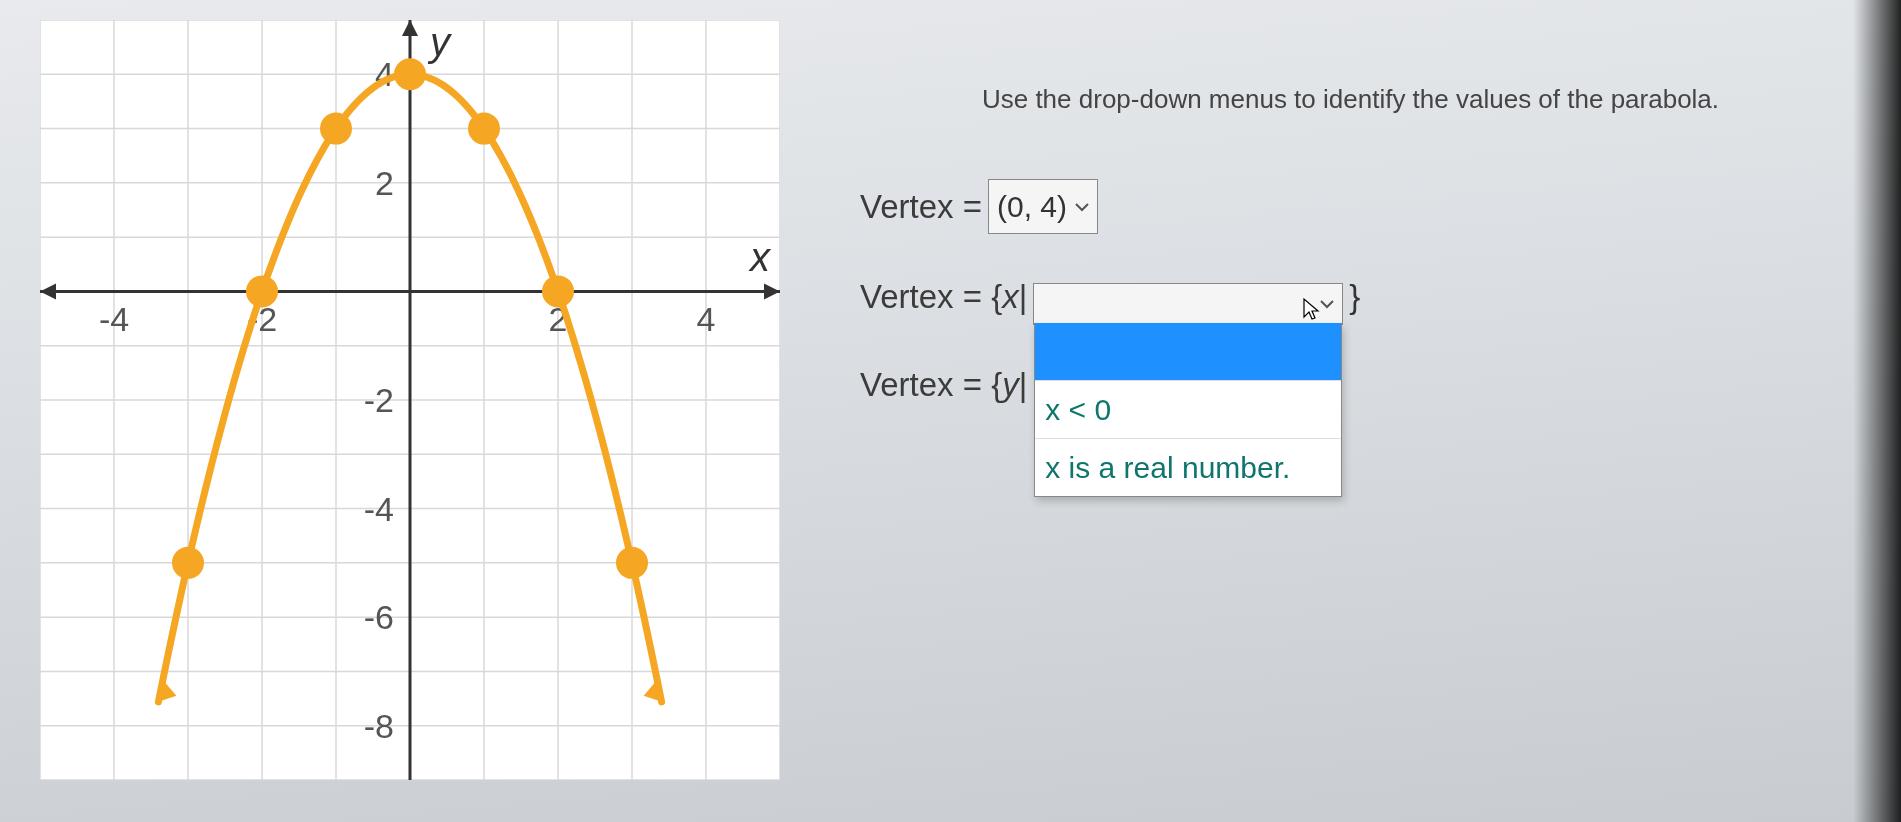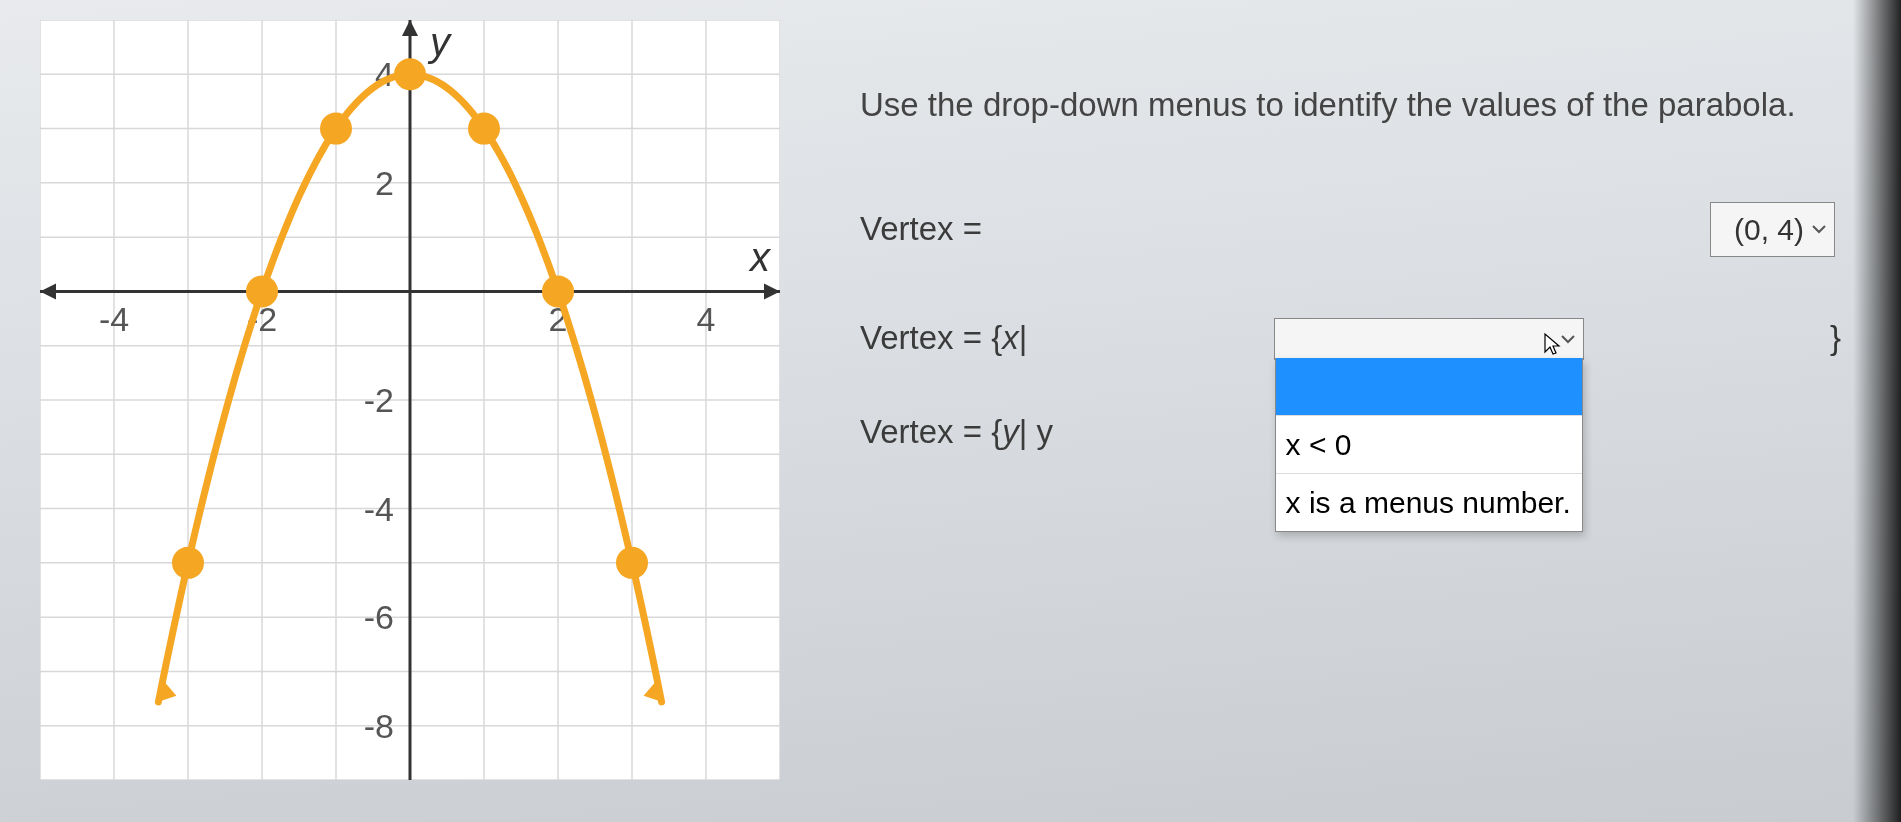--- a/index.html
+++ b/index.html
@@ -29,44 +29,44 @@
     }
     .right-panel {
       flex: 1;
       padding: 80px 60px 60px 40px;
       color: #4a4a4a;
       font-size: 32px;
       line-height: 1.5;
     }
     .instruction {
       margin-bottom: 60px;
-      font-size: 33px;
+      font-size: 26px;
       color: #444;
+      text-align: center;
     }
     .form-row {
       display: flex;
       align-items: center;
       margin-bottom: 35px;
       position: relative;
-      justify-content: space-between;
     }
     .label {
       font-size: 33px;
       color: #3b3b3b;
     }
     .dropdown {
       border: 1px solid #888;
       background: #f5f5f5;
-      padding: 4px 30px 4px 23px;
+      padding: 4px 30px 4px 8px;
       font-size: 30px;
       color: #333;
       position: relative;
       display: inline-flex;
       align-items: center;
-      margin: 12px 6px;
+      margin: 0 6px;
       cursor: pointer;
       min-height: 42px;
     }
     .dropdown.small {
       min-width: 110px;
     }
     .dropdown.wide {
       min-width: 310px;
     }
     .chevron {
@@ -96,21 +96,21 @@
       background: #fff;
       border: 1px solid #888;
       border-top: none;
       box-shadow: 2px 4px 8px rgba(0,0,0,0.2);
       z-index: 2;
       margin-top: -1px;
     }
     .option {
       padding: 6px 10px;
       font-size: 30px;
-      color: #000000;
+      color: #0f766e;
       background: #fff;
     }
     .option.highlighted {
       background: #1e90ff;
     }
     .option + .option {
       border-top: 1px solid #ddd;
     }
     .italic {
       font-style: italic;
@@ -220,21 +220,21 @@
             </svg>
         </span>
         <span class="chevron">
           <svg width="14" height="10" viewBox="0 0 14 10">
               <path d="M1 2 L7 8 L13 2" stroke="#555" stroke-width="2" fill="none"></path>
             </svg>
         </span>
         <div class="options-list">
           <div class="option highlighted">&nbsp;</div>
           <div class="option">x &lt; 0</div>
-          <div class="option">x is a menus number.</div>
+          <div class="option">x is a real number.</div>
         </div>
       </span>
     </span>
     <span class="brace">}</span>
   </div>
 
   <div class="form-row">
     <span class="label">
       <span>Vertex = {</span><span class="italic">y</span><span>| </span><span>y</span>
     </span>

